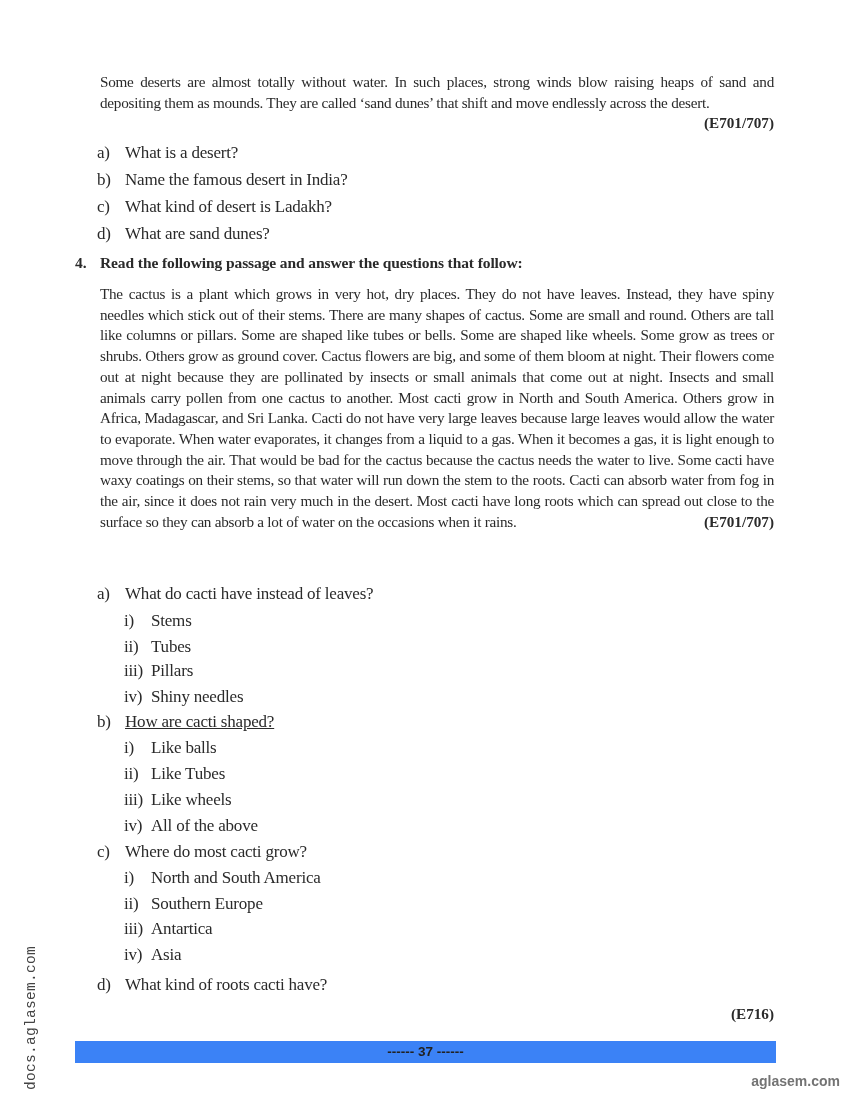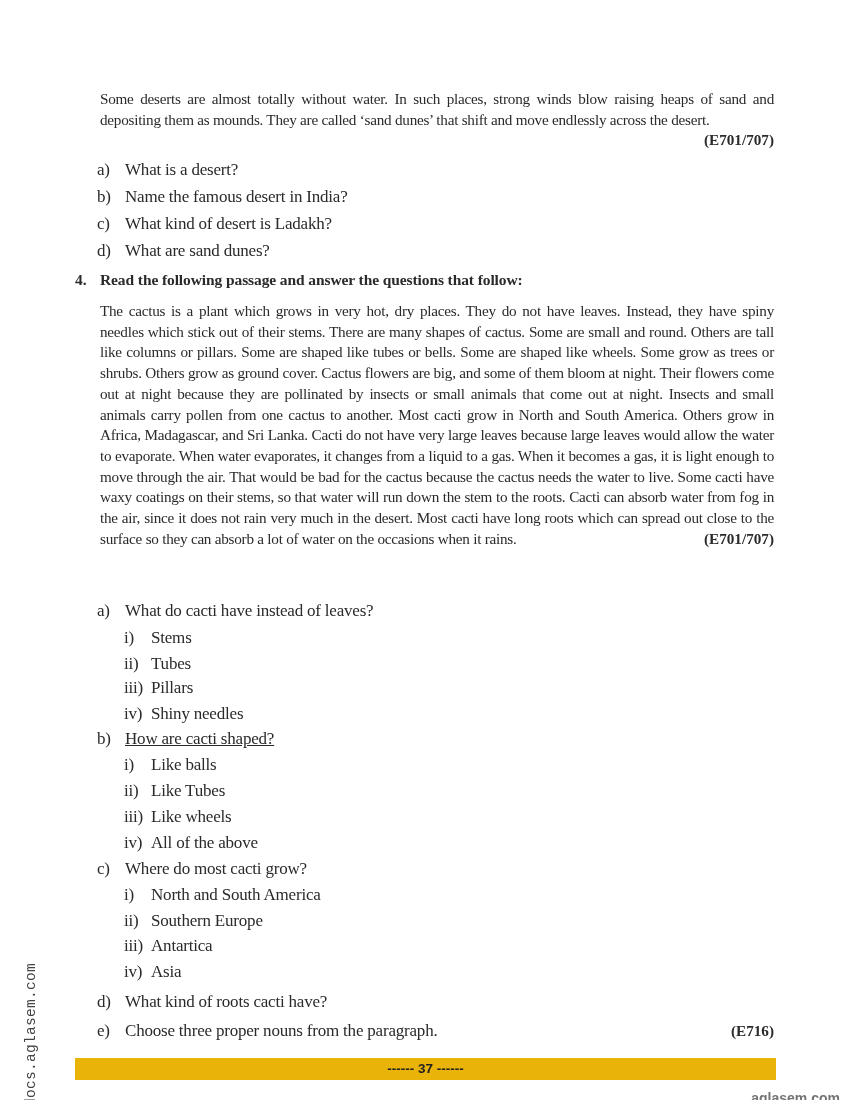--- a/index.html
+++ b/index.html
@@ -1,21 +1,21 @@
 <!DOCTYPE html>
 <html><head>
   <meta charset="utf-8">
   <style>
     html, body { margin: 0; padding: 0; background: #ffffff; }
     body {
       width: 850px; height: 1100px; position: relative; overflow: hidden;
       font-family: "Liberation Serif", "DejaVu Serif", serif;
       color: #2a2a2a;
     }
-    .page { position: absolute; left: 0; top: 17px; width: 850px; height: 804px; }
+    .page { position: absolute; left: 0; top: 0; width: 850px; height: 804px; }
     .para {
       position: absolute; left: 100px; width: 674px;
       font-size: 15.2px; line-height: 20.7px; text-align: justify;
       letter-spacing: -0.25px;
     }
     .para .ref { float: right; font-weight: bold; letter-spacing: 0; }
     .q {
       position: absolute; left: 97px; font-size: 17px; line-height: 20px;
       letter-spacing: -0.2px; white-space: nowrap;
     }
@@ -29,21 +29,21 @@
       position: absolute; left: 75px; top: 254px; font-size: 15.5px;
       font-weight: bold; white-space: nowrap; letter-spacing: -0.1px;
     }
     .section-head .num { display: inline-block; width: 25px; }
     .ref-right {
       position: absolute; right: 76px; font-weight: bold; font-size: 15.2px;
       line-height: 20px;
     }
     .footer-bar {
       position: absolute; left: 75px; top: 1041px; width: 701px; height: 22px;
-      background: #eab308; text-align: center;
+      background: #3b82f6; text-align: center;
       font-family: "Liberation Sans", "DejaVu Sans", sans-serif;
       font-weight: bold; font-size: 13.5px; line-height: 22px; color: #222;
     }
     .brand {
       position: absolute; right: 10px; top: 1073px;
       font-family: "Liberation Sans", "DejaVu Sans", sans-serif;
       font-weight: bold; font-size: 14px; color: #737373;
     }
     .watermark {
       position: absolute; left: 23px; top: 1090px;
@@ -105,23 +105,20 @@
   </div>
   <div class="opt" style="top:868px;"><span class="lbl">i)</span><span>North and South America</span></div>
   <div class="opt" style="top:894px;"><span class="lbl">ii)</span><span>Southern Europe</span></div>
   <div class="opt" style="top:919px;"><span class="lbl">iii)</span><span>Antartica</span></div>
   <div class="opt" style="top:945px;"><span class="lbl">iv)</span><span>Asia</span></div>
 
   <div class="q" style="top:975px;">
     <span class="lbl">d)</span><span>What kind of roots cacti have?</span>
   </div>
 
-  <div class="q" style="top:1004px;">
-    <span class="lbl">e)</span><span>Choose three proper nouns from the paragraph.</span>
-  </div>
   <div class="ref-right" style="top:1004px;">(E716)</div>
 
   <div class="footer-bar">
     <span>------ 37 ------</span>
   </div>
   <div class="brand">aglasem.com</div>
   <div class="watermark">docs.aglasem.com</div>
 
 </div>
 

